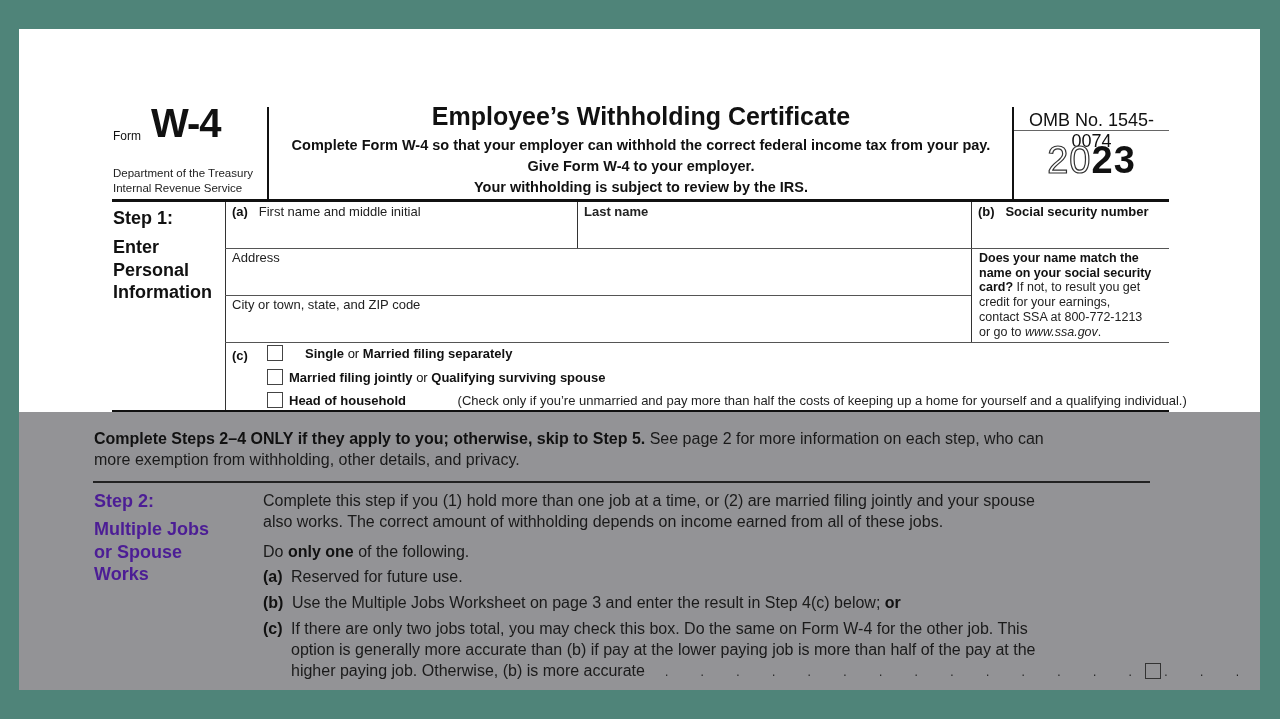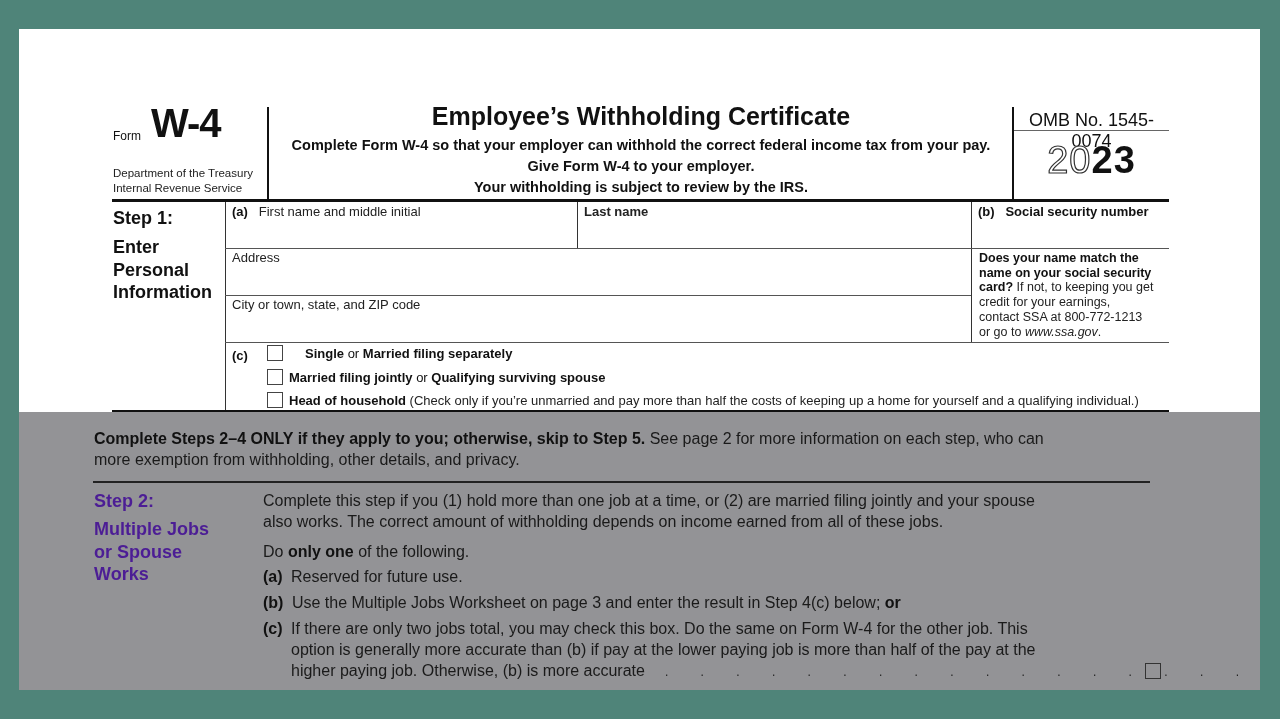--- a/index.html
+++ b/index.html
@@ -96,39 +96,39 @@
   <div class="abs lbl" style="left:213px;top:221px;width:735px;height:43px;">
     <span>Address</span>
   </div>
   <div class="abs lbl" style="left:213px;top:268px;width:735px;height:43px;">
     <span>City or town, state, and ZIP code</span>
   </div>
 
   <div class="abs ssn-note" style="left:960px;top:222px;width:190px;">
     <div><b>Does your name match the</b></div>
     <div><b>name on your social security</b></div>
-    <div><b>card?</b><span> If not, to keeping you get</span></div>
+    <div><b>card?</b><span> If not, to result you get</span></div>
     <div>credit for your earnings,</div>
     <div>contact SSA at 800-772-1213</div>
     <div><span>or go to </span><i>www.ssa.gov</i><span>.</span></div>
   </div>
 
   <div class="abs lbl" style="left:213px;top:319px;"><b>(c)</b></div>
 
   <div class="abs cb-row" style="left:248px;top:316px;display:flex;align-items:center;gap:22px;">
     <div class="cb"></div>
     <span><b>Single</b><span> or </span><b>Married filing separately</b></span>
   </div>
   <div class="abs cb-row" style="left:248px;top:340px;display:flex;align-items:center;gap:6px;">
     <div class="cb"></div>
     <span><b>Married filing jointly</b><span> or </span><b>Qualifying surviving spouse</b></span>
   </div>
   <div class="abs cb-row" style="left:248px;top:363px;display:flex;align-items:center;gap:6px;white-space:nowrap;">
     <div class="cb"></div>
-    <span><b>Head of household</b><span style="color:#222;"> (Check only if you’re unmarried and pay more than half the costs of keeping up a home for yourself and a qualifying individual.)</span></span>
+    <span><b>Head of household</b><span style="color:#222;padding-left:48px;"> (Check only if you’re unmarried and pay more than half the costs of keeping up a home for yourself and a qualifying individual.)</span></span>
   </div>
 
   <div class="abs hline" style="left:93px;top:381px;width:1057px;height:2px;"></div>
 
   <div class="overlay">
     <div class="abs g-text" style="left:75px;top:16px;width:1070px;">
       <div><b>Complete Steps 2–4 ONLY if they apply to you; otherwise, skip to Step 5.</b><span> See page 2 for more information on each step, who can</span></div>
       <div>more exemption from withholding, other details, and privacy.</div>
     </div>
 

